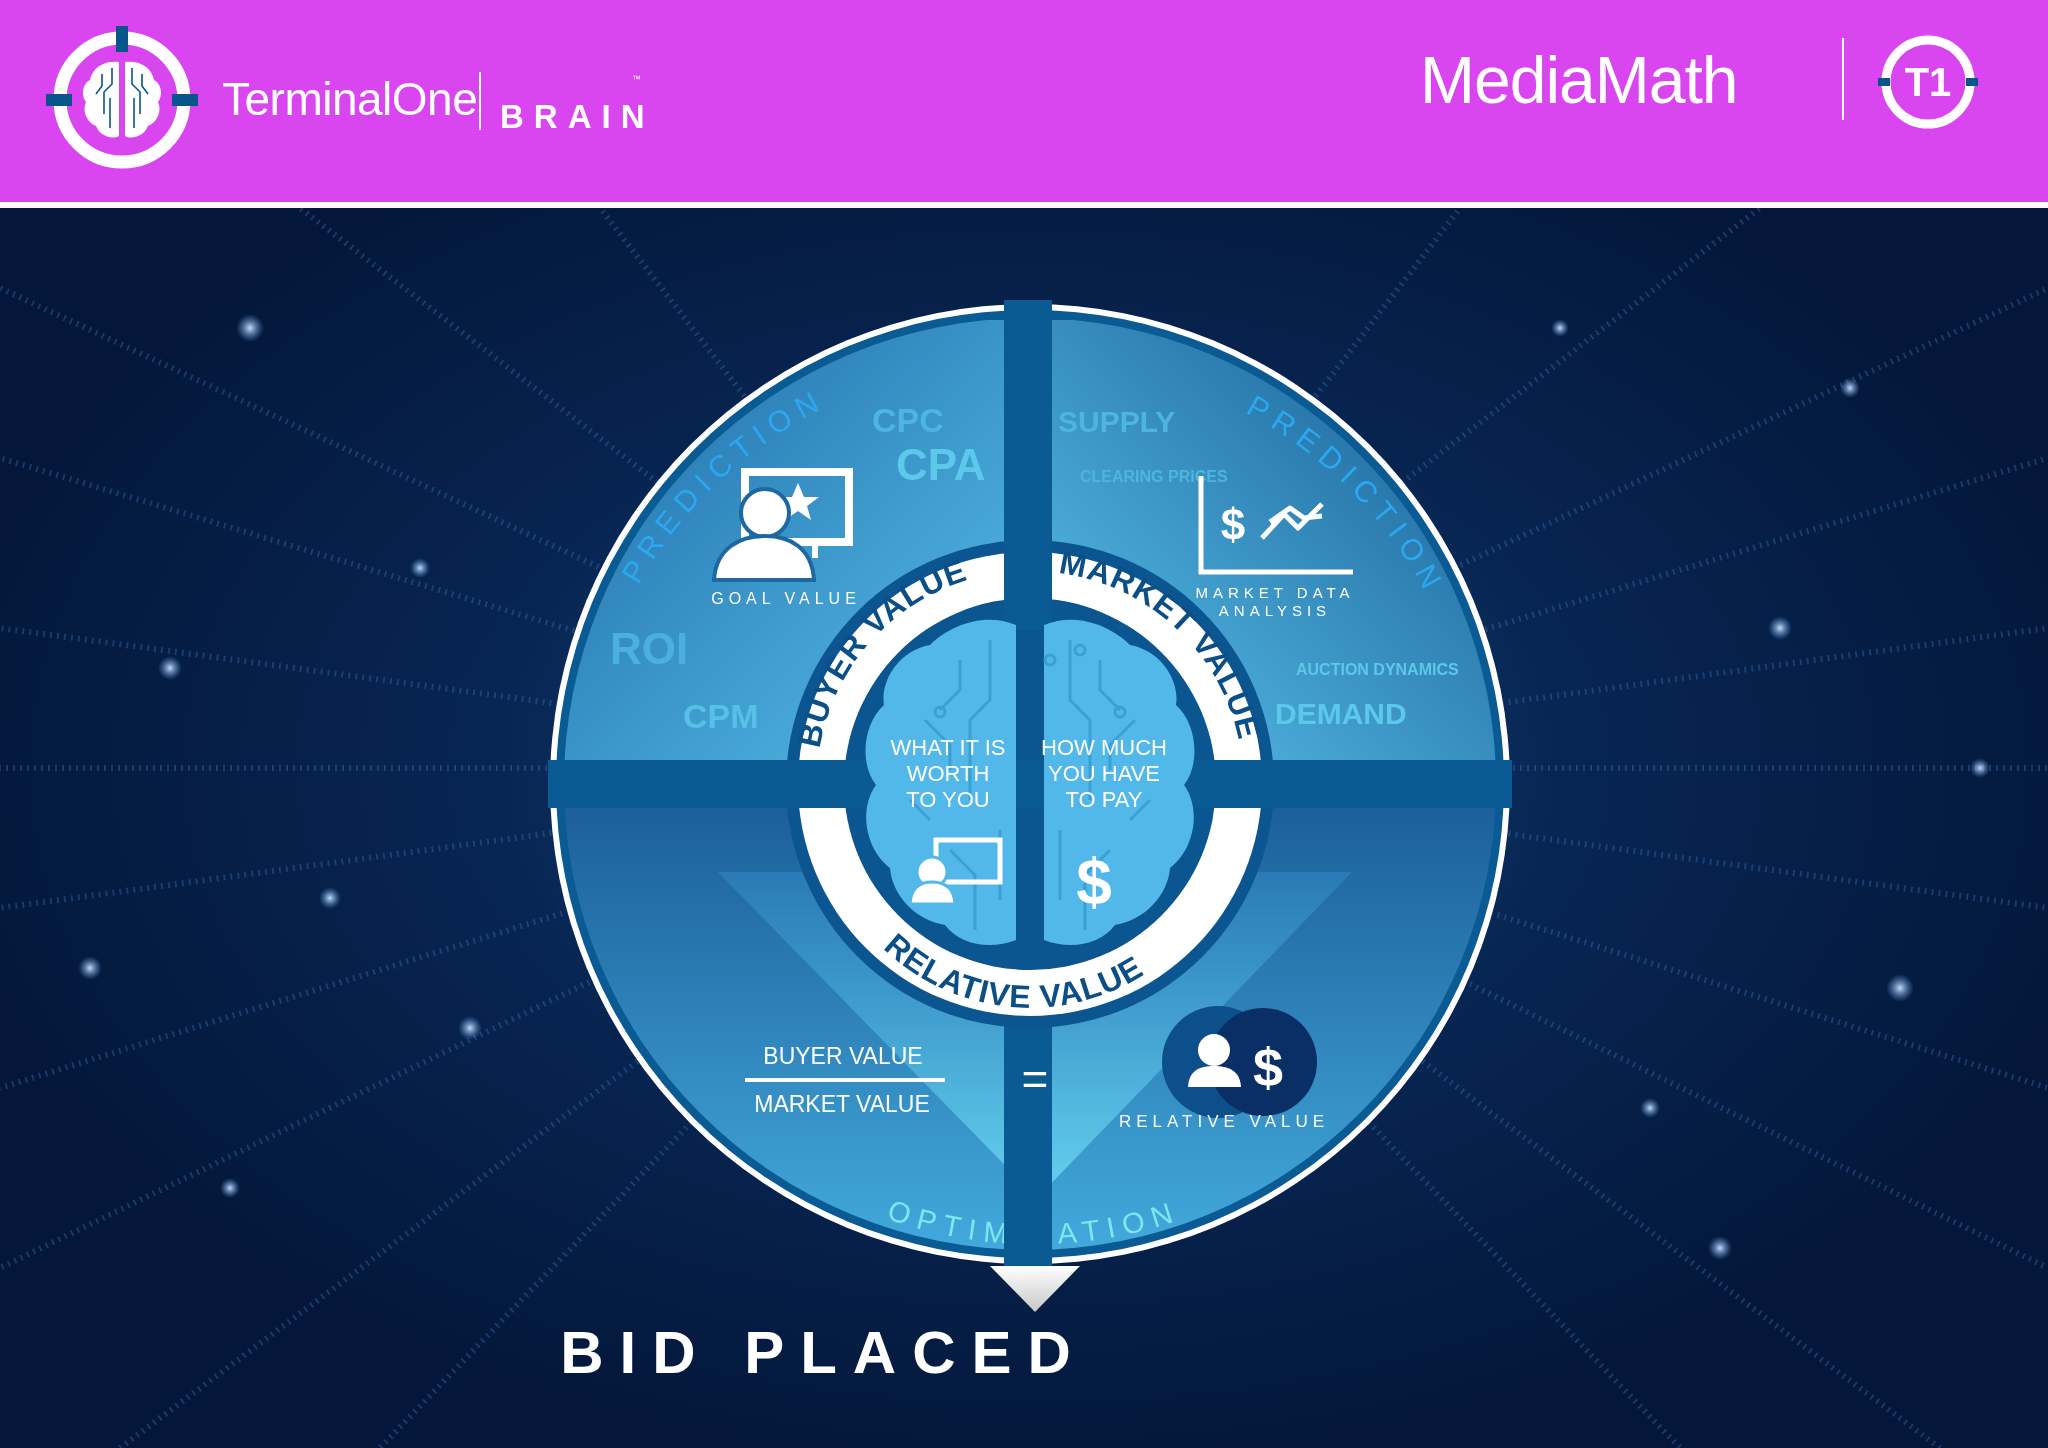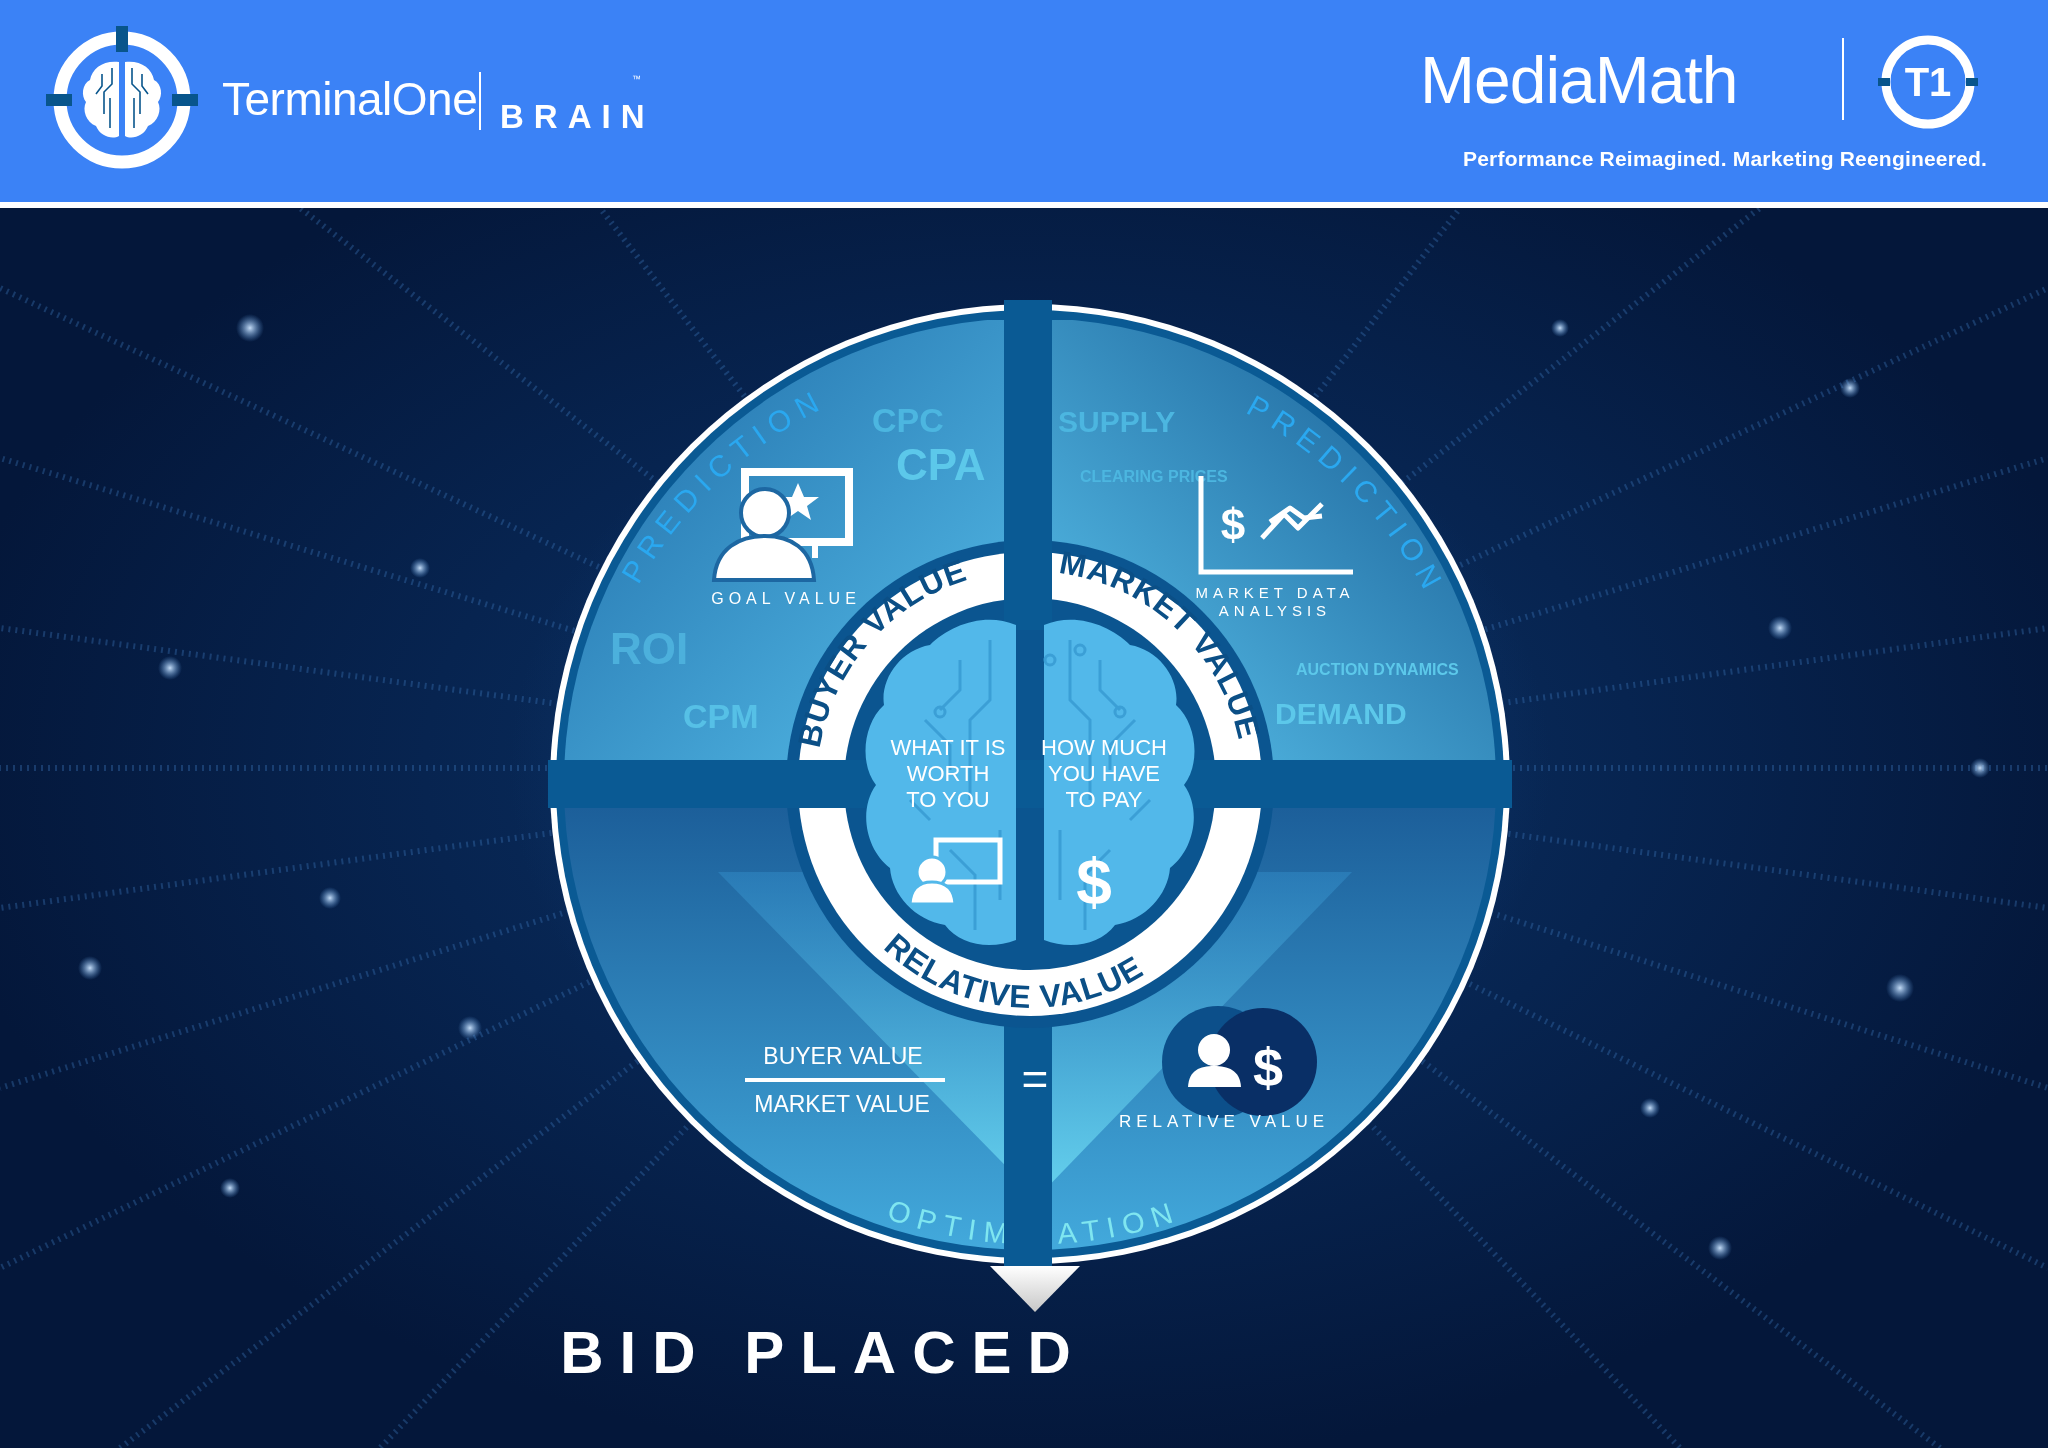--- a/index.html
+++ b/index.html
@@ -1,18 +1,18 @@
 <!DOCTYPE html>
 <html><head>
 <meta charset="utf-8">
 <style>
   html, body { margin:0; padding:0; }
   body { width:2048px; height:1448px; overflow:hidden; background:#041a3a; font-family:"Liberation Sans", sans-serif; }
   .page { position:relative; width:2048px; height:1448px; overflow:hidden; }
-  .header { position:absolute; left:0; top:0; width:2048px; height:202px; background:#3b82f6; }
+  .header { position:absolute; left:0; top:0; width:2048px; height:202px; background:#d946ef; }
   .header-line { position:absolute; left:0; top:202px; width:2048px; height:6px; background:#ffffff; }
   .bg { position:absolute; left:0; top:208px; width:2048px; height:1240px;
         background:
           radial-gradient(ellipse 520px 420px at 1030px 560px, #1a4f8a 0%, rgba(20,70,130,0.55) 45%, rgba(6,30,70,0) 100%),
           radial-gradient(ellipse 1100px 700px at 1030px 560px, #0c3468 0%, #072450 55%, #04173a 100%); }
   .abs { position:absolute; }
   .t1-logo-text { position:absolute; left:222px; top:72px; font-size:46px; color:#fff; letter-spacing:-0.5px; white-space:nowrap; }
   .hdr-divider { position:absolute; width:2px; background:#fff; }
   .brain-word { position:absolute; left:500px; top:98px; font-size:33px; color:#fff; letter-spacing:10px; font-weight:bold; }
   .tm { position:absolute; left:632px; top:74px; font-size:9px; color:#fff; }
@@ -49,21 +49,20 @@
     <div class="tm">™</div>
 
     <div class="mm-text">MediaMath</div>
     <div class="hdr-divider" style="left:1842px;top:38px;height:82px"></div>
     <svg class="abs" style="left:1878px;top:32px" width="100" height="100" viewBox="0 0 100 100">
       <circle cx="50" cy="50" r="42" fill="none" stroke="#fff" stroke-width="9"></circle>
       <rect x="0" y="46" width="12" height="8" fill="#08558c"></rect>
       <rect x="88" y="46" width="12" height="8" fill="#08558c"></rect>
       <text x="50" y="64" text-anchor="middle" font-size="40" font-weight="bold" fill="#fff">T1</text>
     </svg>
-    <div class="tagline">Performance Reimagined. Marketing Reengineered.</div>
   </div>
   <div class="header-line"></div>
 
   <div class="bg">
     <svg width="2048" height="1240" style="position:absolute;left:0;top:0">
       <defs>
         <radialGradient id="glow" cx="50%" cy="50%" r="50%">
           <stop offset="0%" stop-color="#cfe6ff" stop-opacity="0.95"></stop>
           <stop offset="100%" stop-color="#5b9be0" stop-opacity="0"></stop>
         </radialGradient>

